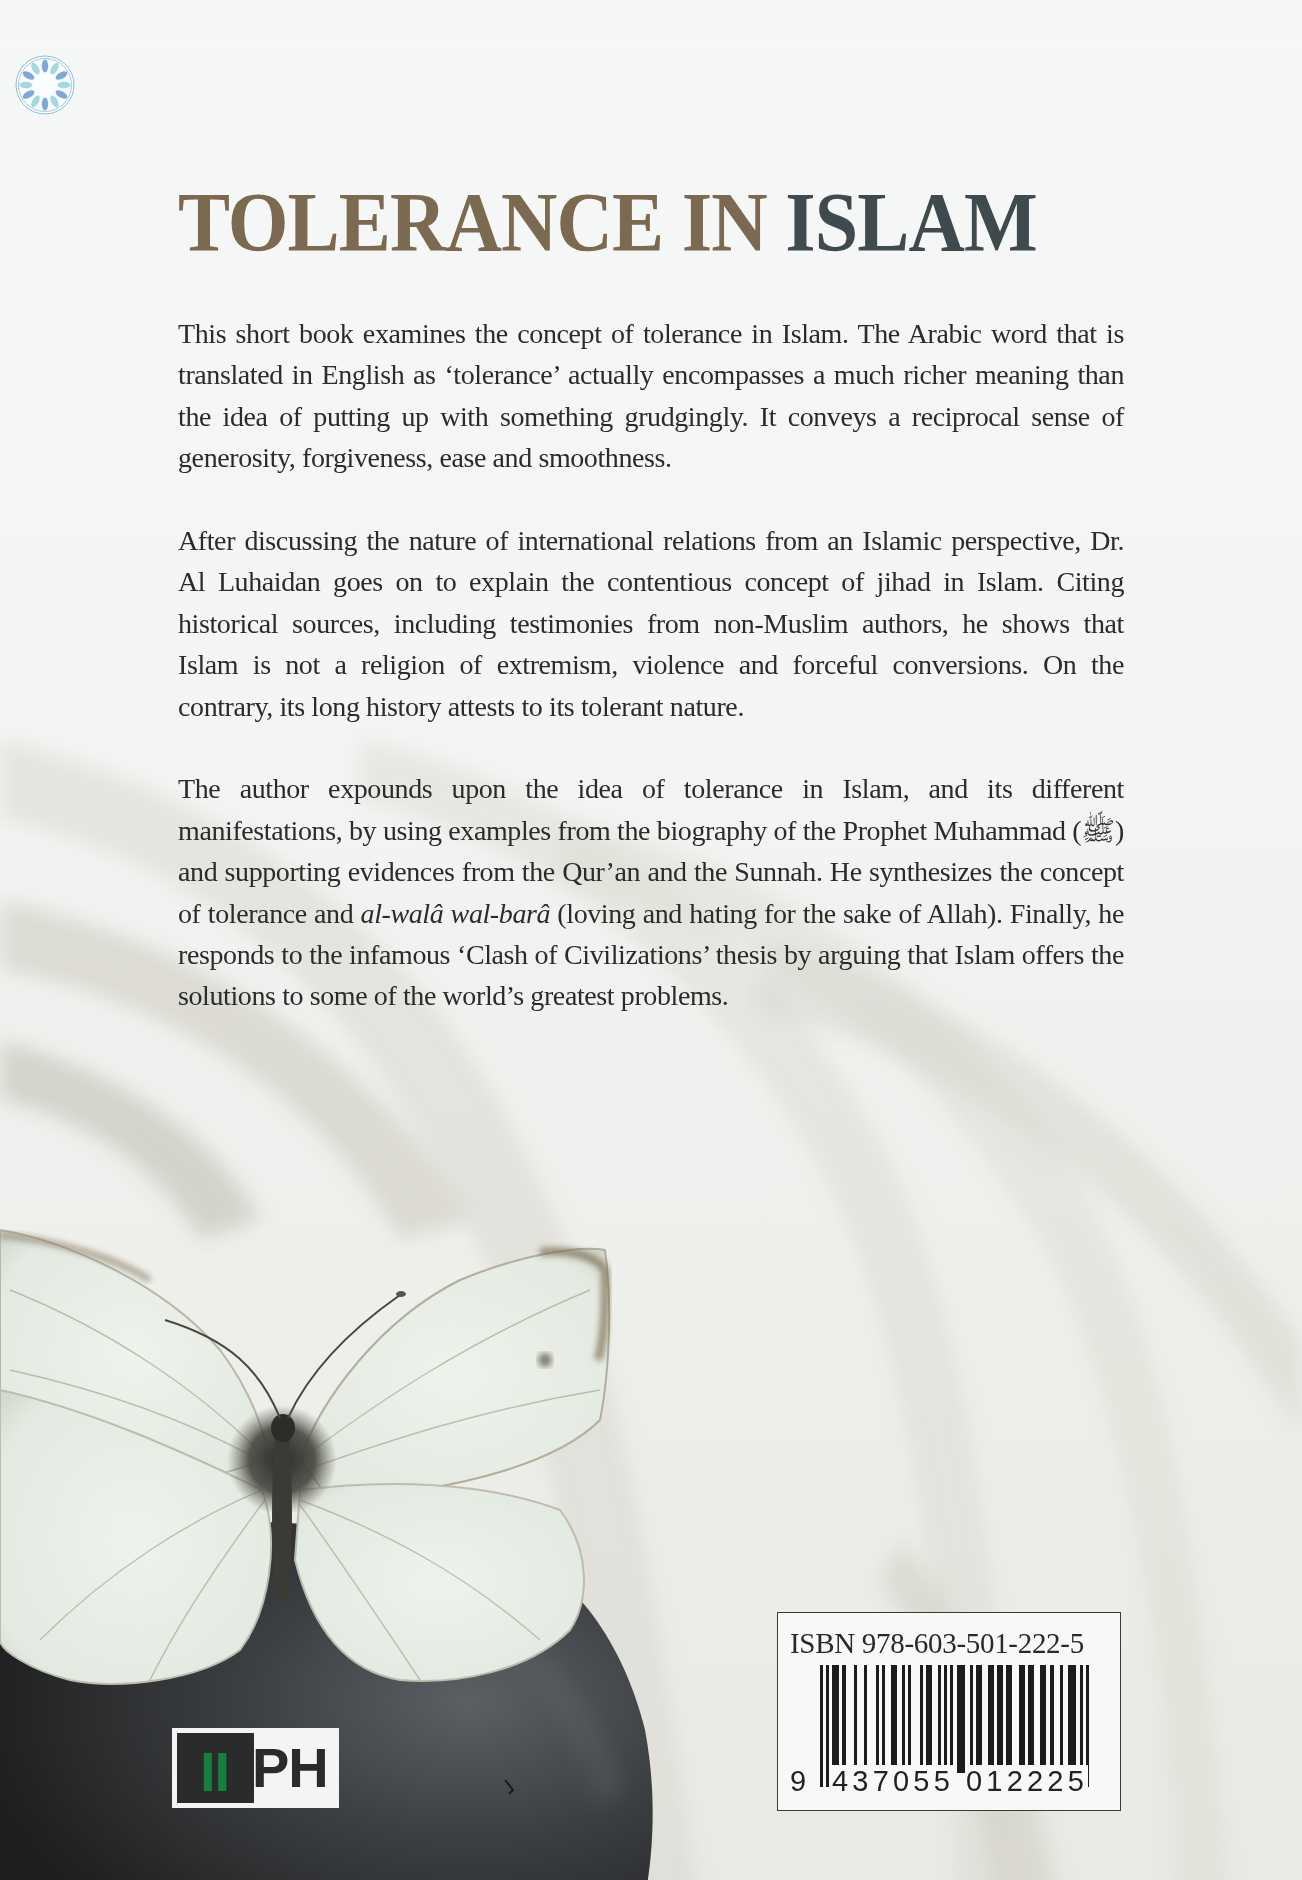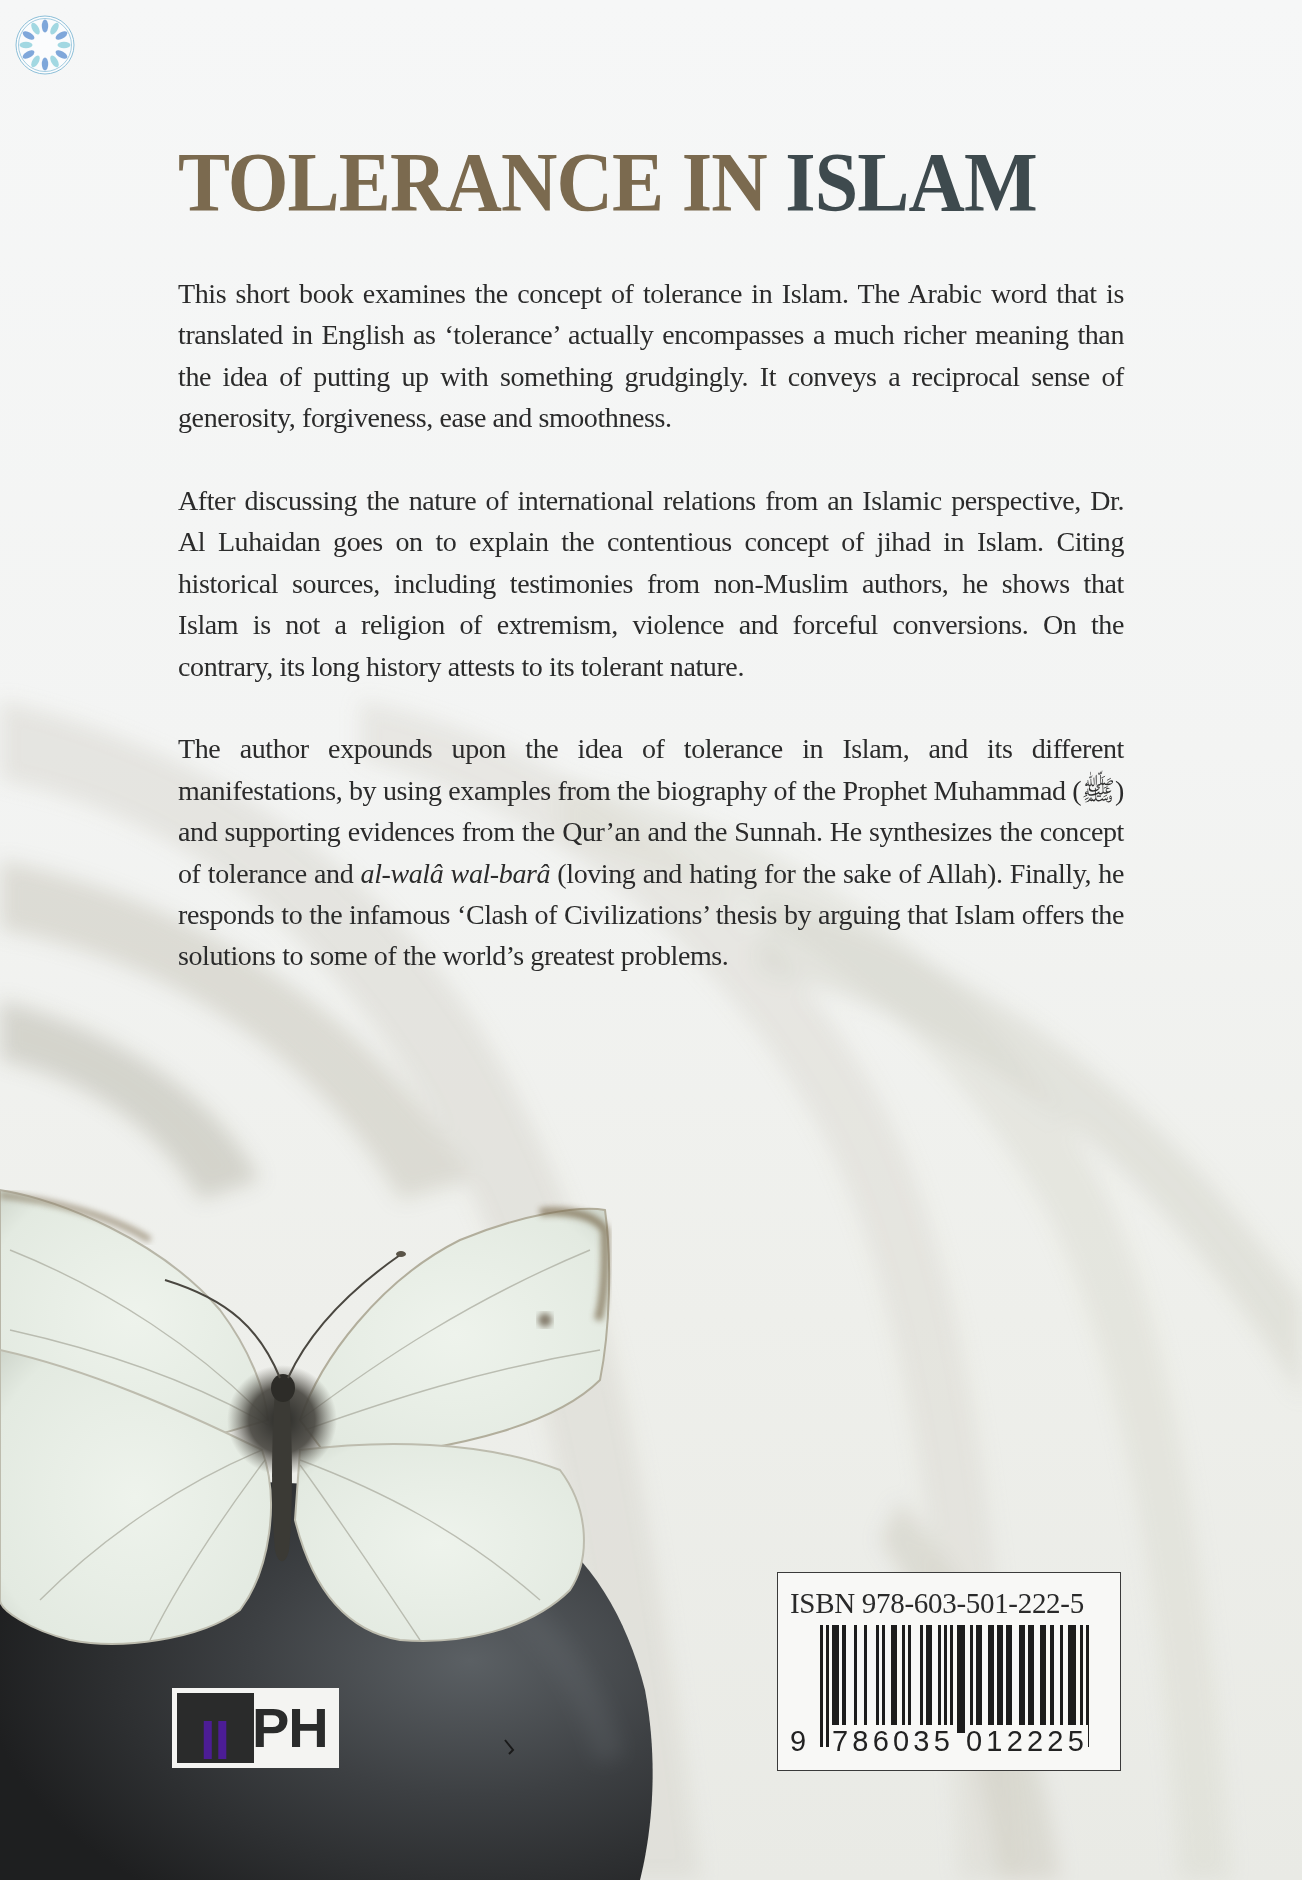--- a/index.html
+++ b/index.html
@@ -3,20 +3,21 @@
 <meta charset="utf-8">
 <style>
   html, body { margin:0; padding:0; }
   body {
     width:1302px; height:1880px; overflow:hidden; position:relative;
     background:#f4f5f4;
     font-family:"Liberation Serif", "DejaVu Serif", serif;
   }
   .cover { position:absolute; inset:0; overflow:hidden;
     background: linear-gradient(180deg,#f6f7f7 0%, #f3f4f3 40%, #eeefeb 70%, #e9eae5 100%);
+    margin-top: 40px;
   }
   .bg-art { position:absolute; left:0; top:0; width:1302px; height:1880px; }
 
   .publisher-emblem { position:absolute; left:14px; top:14px; width:62px; height:62px; }
 
   .title {
     position:absolute; left:178px; top:136px; width:950px;
     margin:0; font-size:84px; line-height:94px; font-weight:bold;
     letter-spacing:-1px; white-space:nowrap;
     transform:scaleX(0.93); transform-origin:left top;
@@ -36,21 +37,21 @@
   .iiph-logo {
     position:absolute; left:172px; top:1688px; width:167px; height:80px;
     background:#f4f4f2; box-sizing:border-box;
   }
   .iiph-logo .dark { position:absolute; left:5px; top:5px; width:77px; height:70px; background:#2a2b2b; }
   .iiph-logo .letters {
     position:absolute; left:0; top:0; width:167px; height:80px;
     font-family:"Liberation Sans", "DejaVu Sans", sans-serif; font-weight:bold;
     font-size:56px; line-height:80px; letter-spacing:-1px;
   }
-  .iiph-logo .l-ii { position:absolute; left:28px; top:12px; color:#4c1d95; }
+  .iiph-logo .l-ii { position:absolute; left:28px; top:4px; color:#15803d; }
   .iiph-logo .l-ph { position:absolute; left:80px; top:0; color:#2a2b2b; }
   .iiph-logo .l-p-clip { position:absolute; left:0; top:0; width:82px; height:80px; overflow:hidden; }
   .iiph-logo .l-p-light { position:absolute; left:80px; top:0; color:#f4f4f2; }
 
   .isbn-box {
     position:absolute; left:777px; top:1572px; width:344px; height:199px;
     background:#f8f8f6; border:1.5px solid #3a3a3a; box-sizing:border-box;padding-left:31px;
   }
   .isbn-text {
     position:absolute; left:12px; top:14px; font-size:29px; line-height:32px;
@@ -222,18 +223,18 @@
         <rect x="272" y="52" width="4" height="108"></rect>
         <rect x="282" y="52" width="3" height="108"></rect>
         <rect x="290" y="52" width="8" height="108"></rect>
 
         <rect x="302" y="52" width="3" height="122"></rect>
         <rect x="308" y="52" width="3" height="122"></rect>
       </g>
     </svg>
     <div class="barcode-digits">
       <span style="left:12px;">9</span>
-      <span style="left:54px;">786035</span>
+      <span style="left:54px;">437055</span>
       <span style="left:188px;">012225</span>
     </div>
   </div>
 
 </div>
 
 </body></html>

